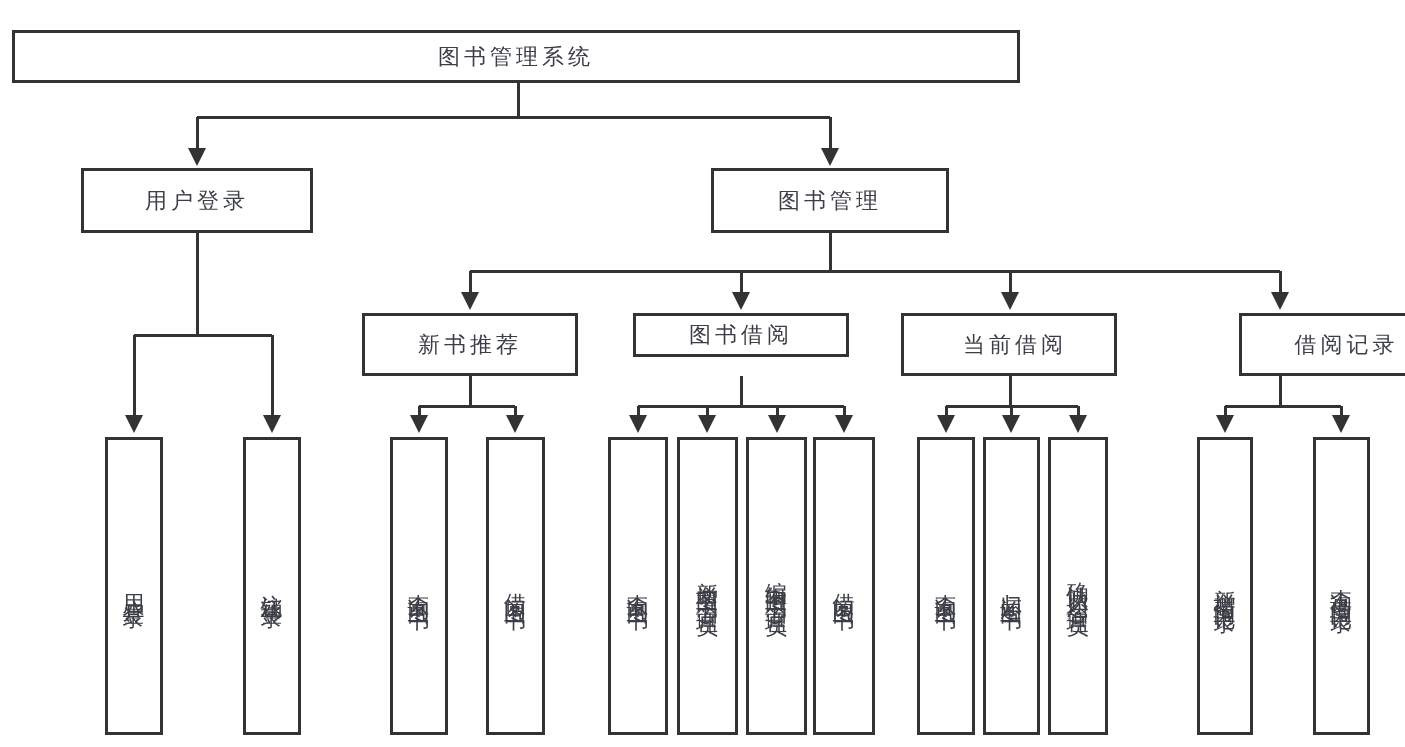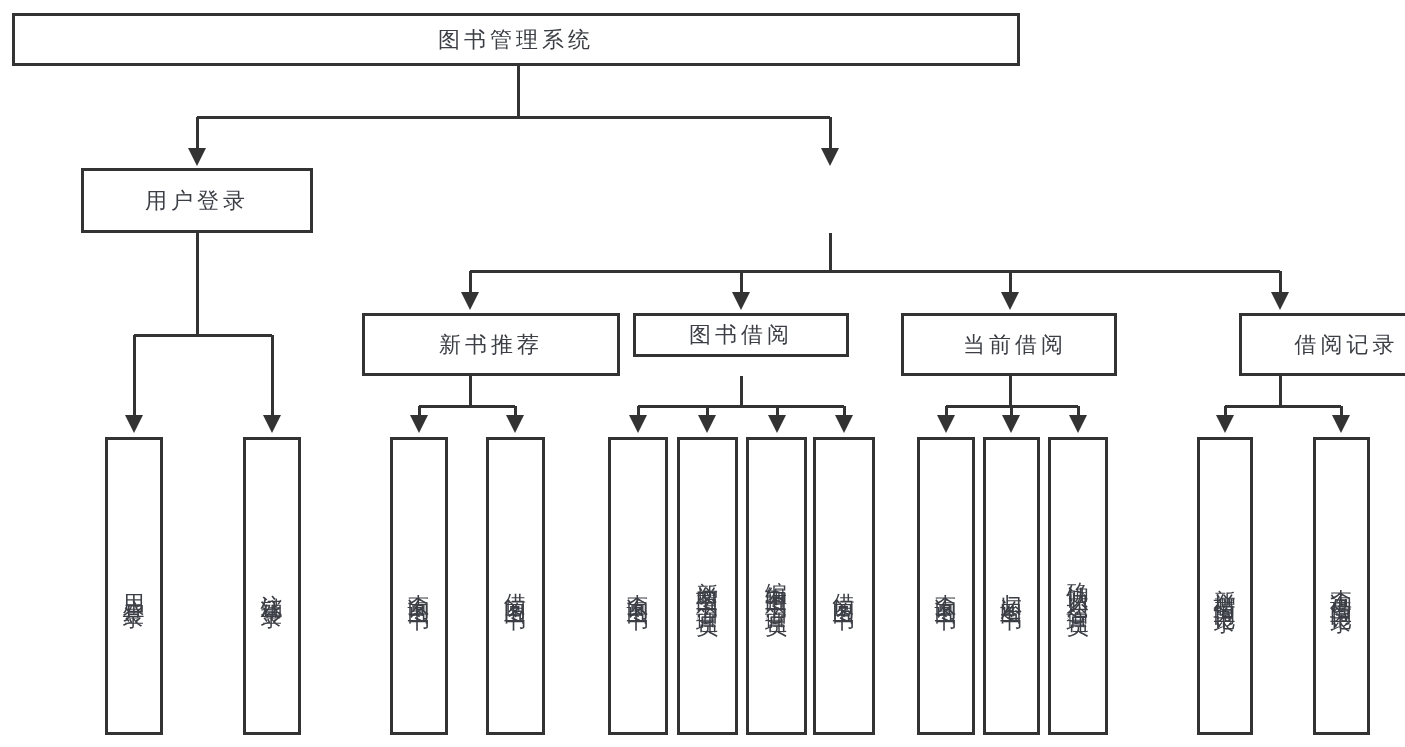--- a/index.html
+++ b/index.html
@@ -89,25 +89,26 @@
       <polygon points="768,415 786,415 777,433"></polygon>
       <polygon points="835,415 853,415 844,433"></polygon>
       <polygon points="937,415 955,415 946,433"></polygon>
       <polygon points="1002,415 1020,415 1011,433"></polygon>
       <polygon points="1069,415 1087,415 1078,433"></polygon>
       <polygon points="1216,415 1234,415 1225,433"></polygon>
       <polygon points="1332,415 1350,415 1341,433"></polygon>
     </g>
   </svg>
 
-  <div class="node hnode" style="left:12px; top:13px; width:1008px; height:53px;">图书管理系统</div>
+  <div class="node hnode" style="left:12px; top:30px; width:1008px; height:53px;">图书管理系统</div>
 
   <div class="node hnode" style="left:81px; top:168px; width:232px; height:65px;">用户登录</div>
+  <div class="node hnode" style="left:711px; top:168px; width:238px; height:65px;">图书管理</div>
 
-  <div class="node hnode" style="left:362px; top:313px; width:258px; height:63px;">新书推荐</div>
+  <div class="node hnode" style="left:362px; top:313px; width:216px; height:63px;">新书推荐</div>
   <div class="node hnode" style="left:633px; top:313px; width:216px; height:44px;text-align:center;">图书借阅</div>
   <div class="node hnode" style="left:901px; top:313px; width:216px; height:63px;padding-left:12px;">当前借阅</div>
   <div class="node hnode" style="left:1239px; top:313px; width:215px; height:63px;">借阅记录</div>
 
   <div class="node vnode" style="left:105px; top:437px; width:58px; height:298px;">
     <span class="vt">用户登录</span>
   </div>
   <div class="node vnode" style="left:243px; top:437px; width:58px; height:298px;">
     <span class="vt">注销登录</span>
   </div>

